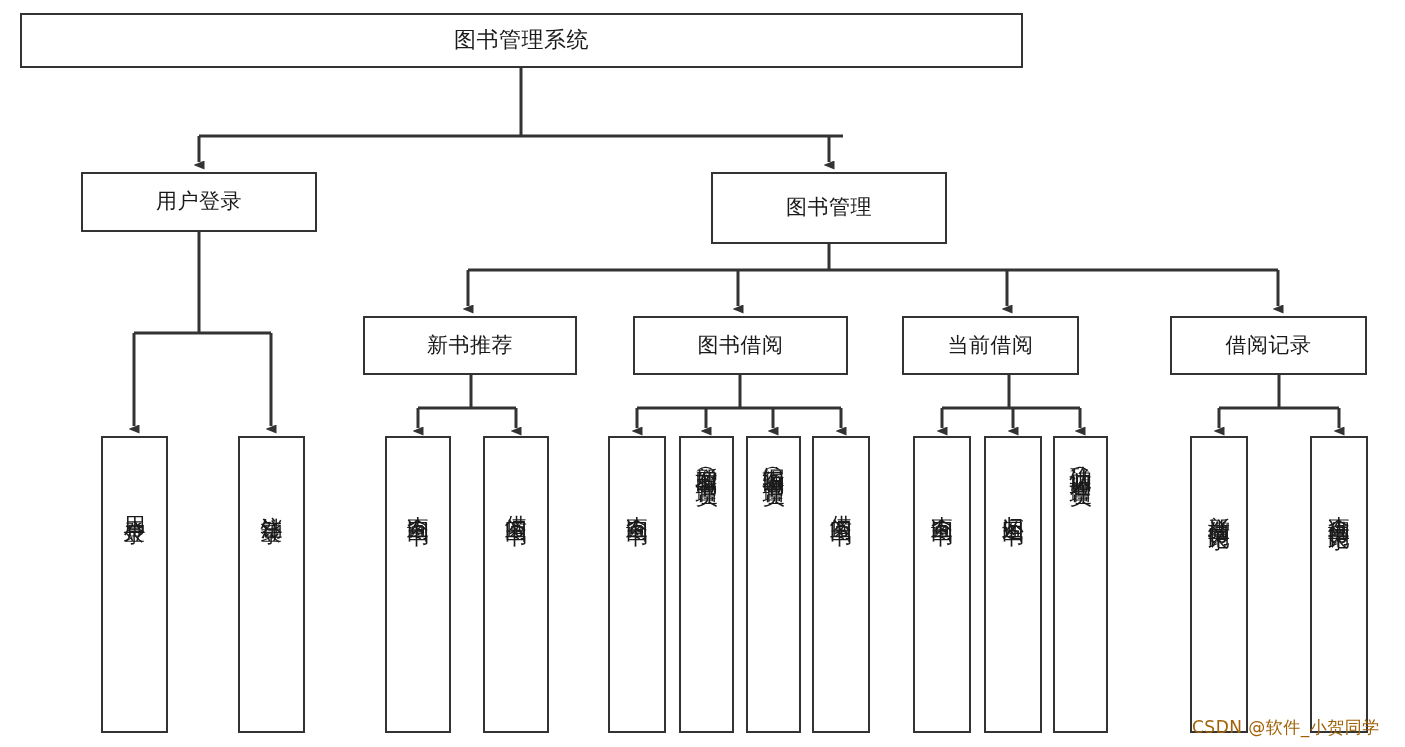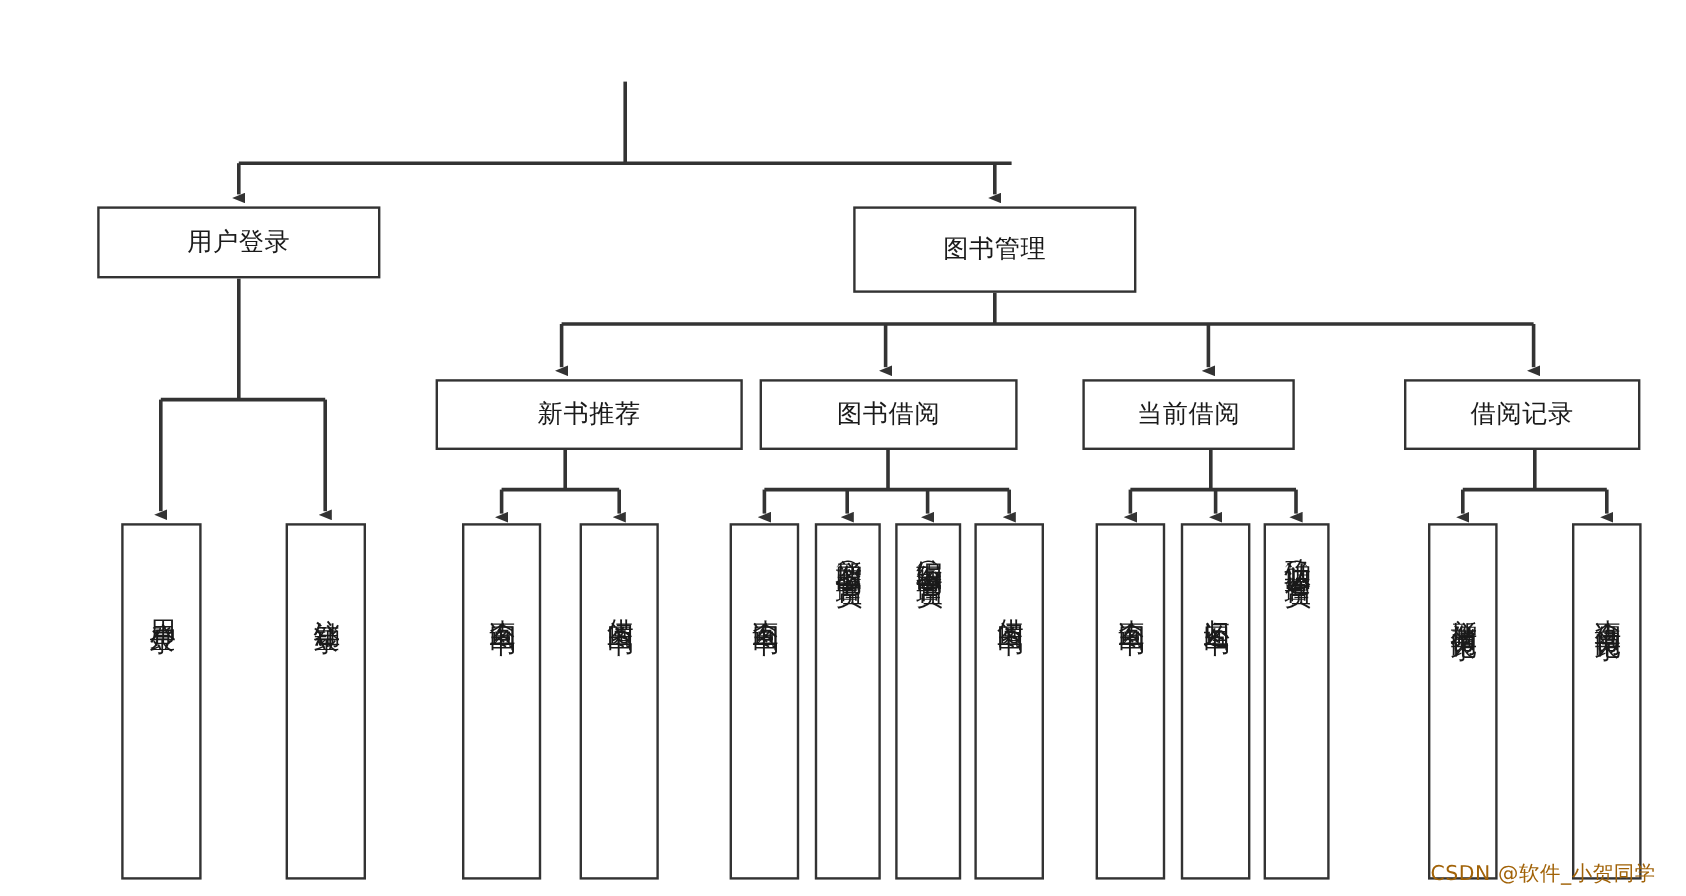--- a/index.html
+++ b/index.html
@@ -123,32 +123,35 @@
       <path d="M1013,408 L1013,428" marker-end="url(#arrow)"></path>
       <path d="M1080,408 L1080,428" marker-end="url(#arrow)"></path>
 
       <path d="M1279,375 L1279,408"></path>
       <path d="M1219,408 L1339,408"></path>
       <path d="M1219,408 L1219,428" marker-end="url(#arrow)"></path>
       <path d="M1339,408 L1339,428" marker-end="url(#arrow)"></path>
     </g>
   </svg>
 
+  <div class="node horiz root" id="root-node" style="left: 20px; top: 13px; width: 1003px; height: 55px;">
+    <span class="lbl">图书管理系统</span>
+  </div>
 
   <div id="level2-nodes">
       <div class="node horiz" style="left: 81px; top: 172px; width: 236px; height: 60px;">
         <span class="lbl">用户登录</span>
       </div>
       <div class="node horiz" style="left: 711px; top: 172px; width: 236px; height: 72px; font-family: Liberation Serif, serif;">
         <span class="lbl">图书管理</span>
       </div>
     </div>
 
   <div id="level3-nodes">
-      <div class="node horiz" style="left: 363px; top: 316px; width: 256px; height: 59px;">
+      <div class="node horiz" style="left: 363px; top: 316px; width: 214px; height: 59px;">
         <span class="lbl">新书推荐</span>
       </div>
       <div class="node horiz" style="left: 633px; top: 316px; width: 215px; height: 59px;">
         <span class="lbl">图书借阅</span>
       </div>
       <div class="node horiz" style="left: 902px; top: 316px; width: 177px; height: 59px;">
         <span class="lbl">当前借阅</span>
       </div>
       <div class="node horiz" style="left: 1170px; top: 316px; width: 197px; height: 59px;">
         <span class="lbl">借阅记录</span>

